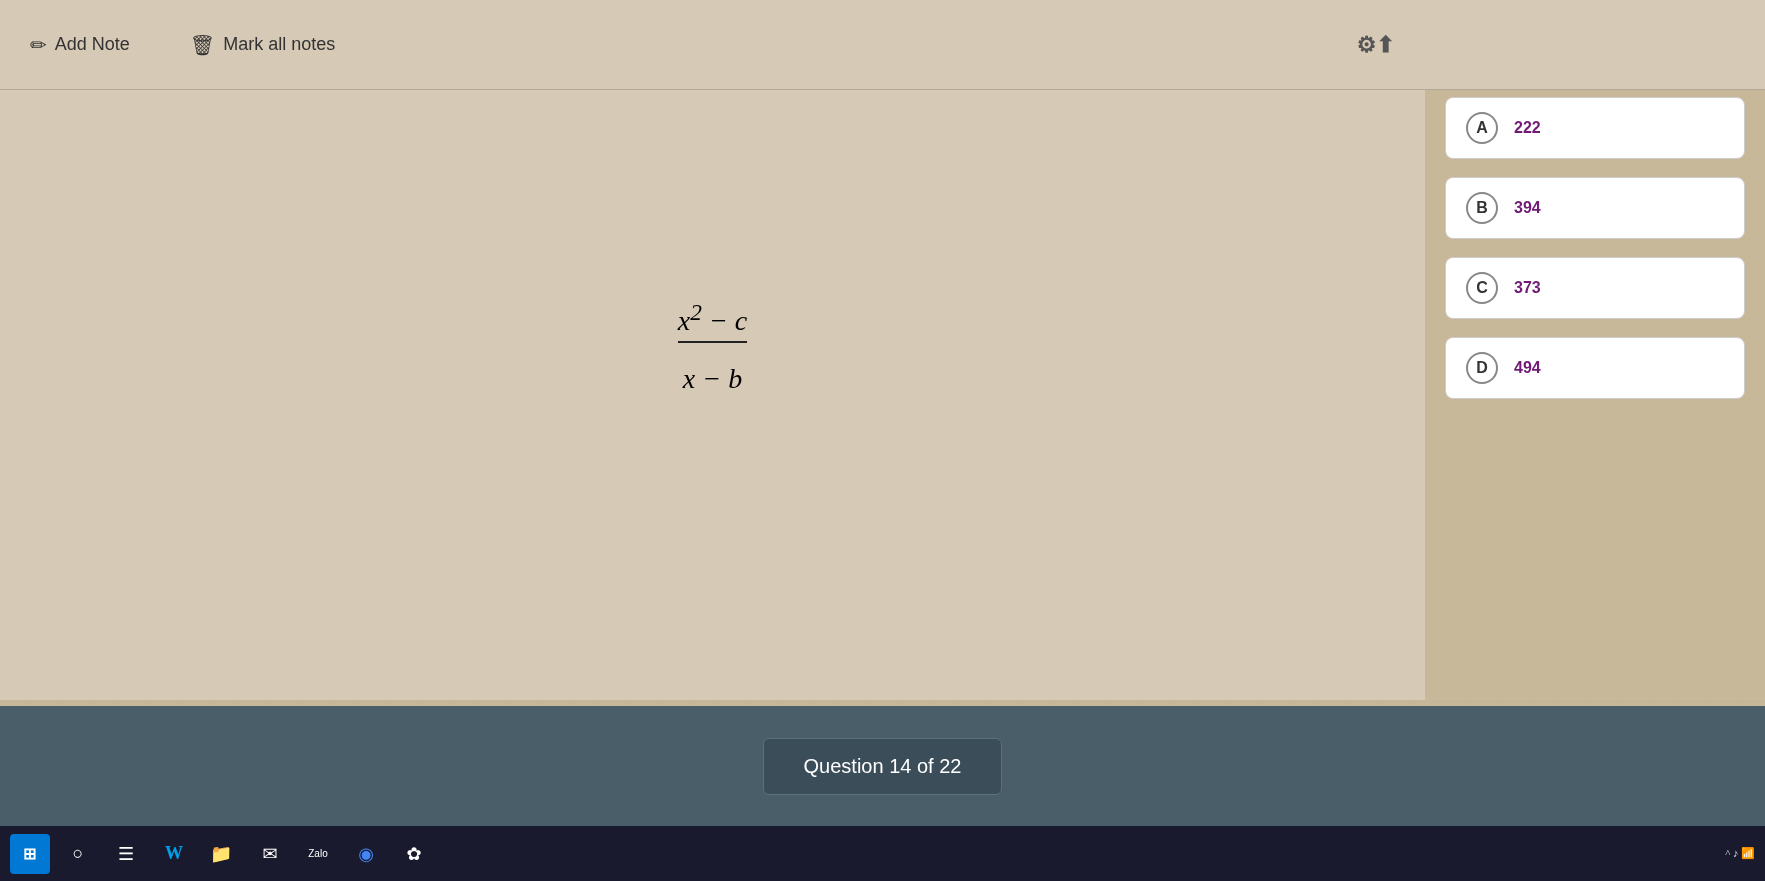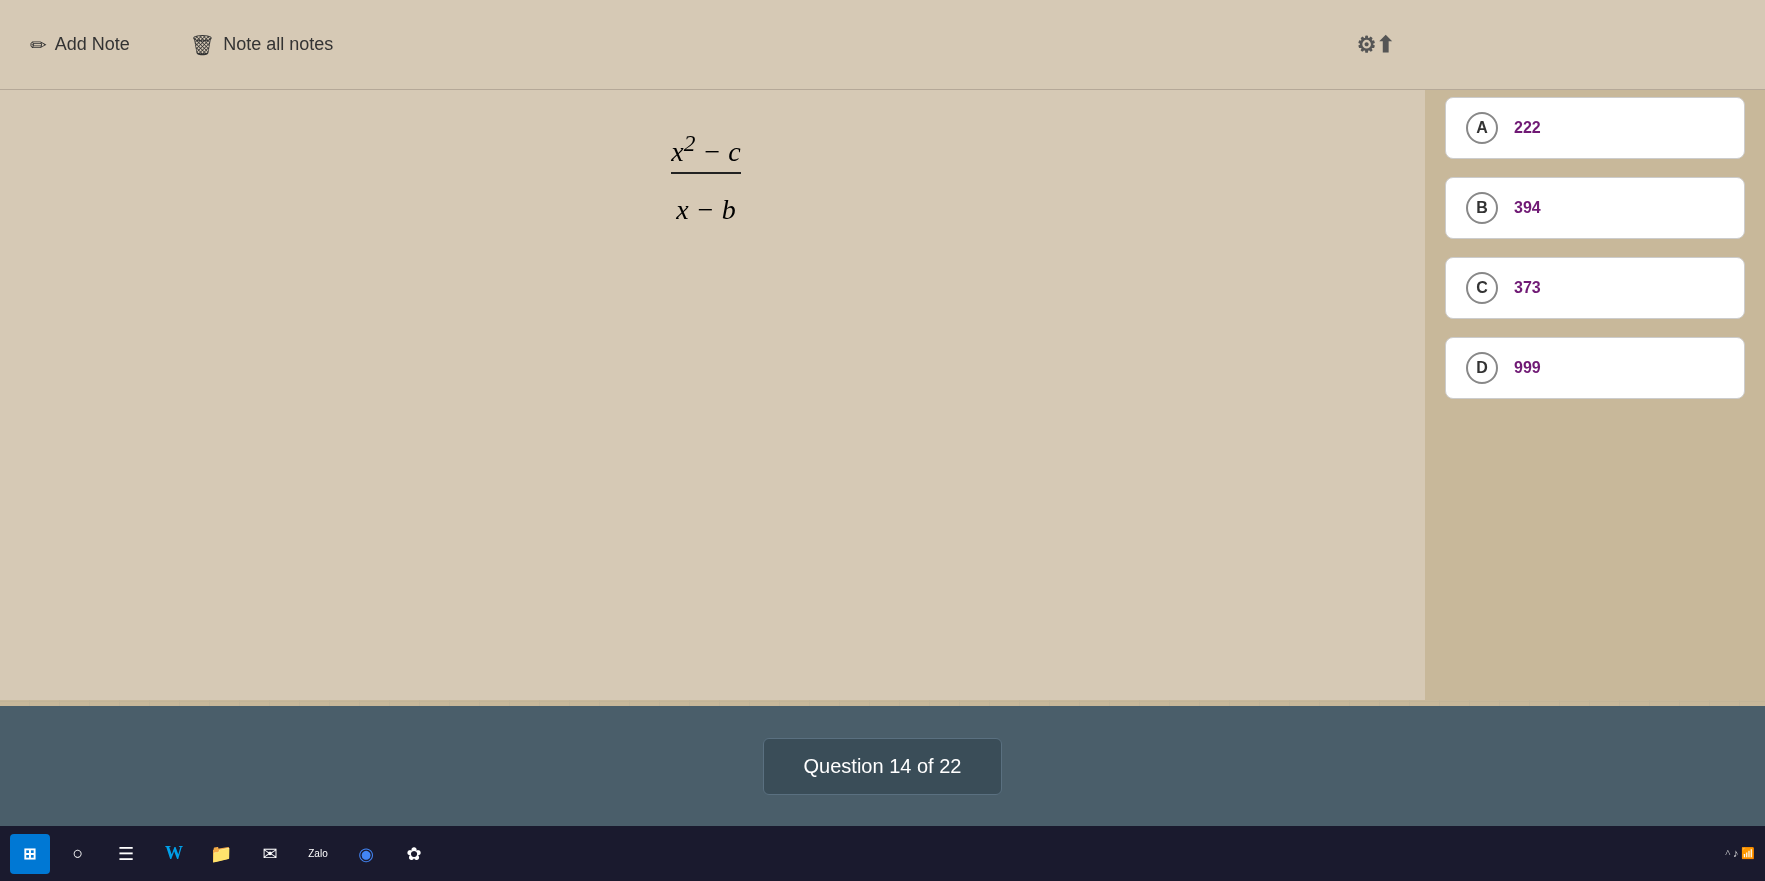--- a/index.html
+++ b/index.html
@@ -158,21 +158,21 @@
 
     
     .main-content {
       position: absolute;
       top: 90px;
       left: 0;
       right: 340px;
       height: 610px;
       background: #d6c9b5;
       display: flex;
-      flex-direction: row;
+      flex-direction: column;
       justify-content: center;
       padding: 40px 80px;
       gap: 13px;
     }
 
     .math-expression {
       text-align: center;
       margin-bottom: 40px;
     }
 
@@ -309,21 +309,21 @@
 
 <div class="bg-lines"></div>
 
 <div class="toolbar">
   <button class="toolbar-btn">
     <span class="toolbar-icon">✏</span>
     <span>Add Note</span>
   </button>
   <button class="toolbar-btn">
     <span class="toolbar-icon">🗑</span>
-    <span>Note all notes</span>
+    <span>Mark all notes</span>
   </button>
   <span class="toolbar-center">⚙⬆</span>
 </div>
 
 <div class="right-panel">
   <div class="answer-title">ANSWER THE QUESTIONS</div>
 
   <div class="question-nav">
     <div class="question-badge">?</div>
     <span class="question-label">Question 14 of 22</span>
@@ -341,21 +341,21 @@
     <div class="answer-choice">
       <div class="choice-letter">B</div>
       <span class="choice-value">394</span>
     </div>
     <div class="answer-choice">
       <div class="choice-letter">C</div>
       <span class="choice-value">373</span>
     </div>
     <div class="answer-choice">
       <div class="choice-letter">D</div>
-      <span class="choice-value">999</span>
+      <span class="choice-value">494</span>
     </div>
   </div>
 </div>
 
 <div class="main-content">
   <div class="math-expression">
     <div class="fraction">
       <span class="numerator">x<sup>2</sup> − c</span>
       <span class="denominator">x − b</span>
     </div>

